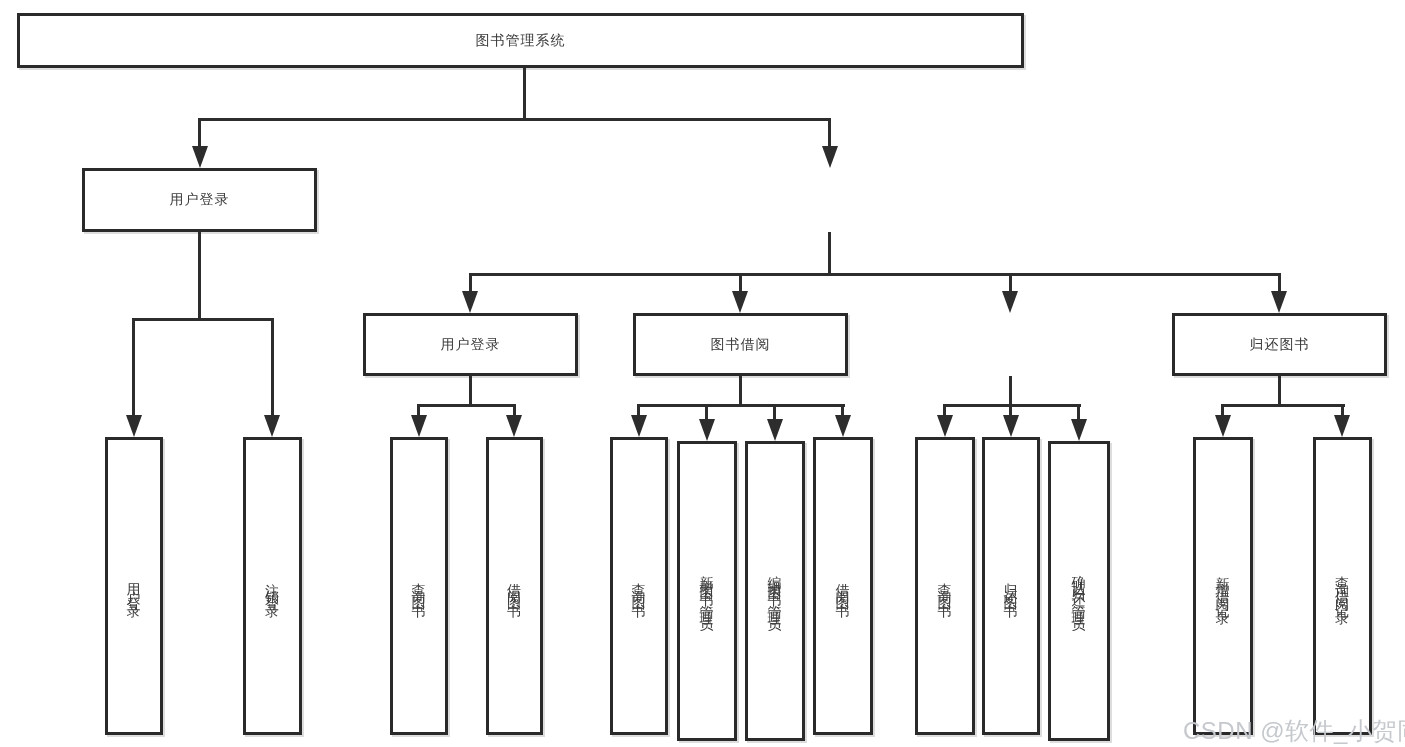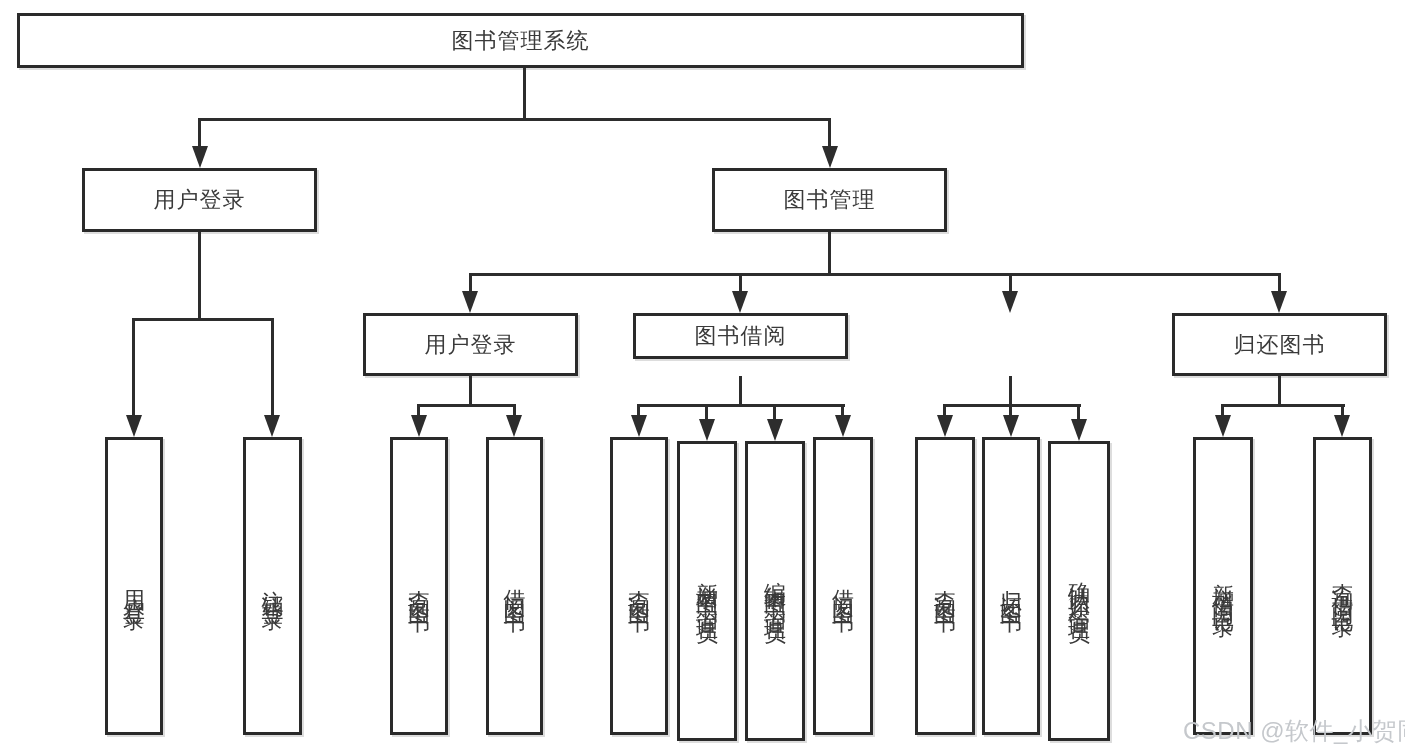--- a/index.html
+++ b/index.html
@@ -3,21 +3,21 @@
 <meta charset="utf-8">
 <style>
   html,body{margin:0;padding:0;background:#ffffff;}
   .canvas{
     position:relative;width:1405px;height:747px;overflow:hidden;background:#ffffff;
     font-family:"Liberation Sans","DejaVu Sans",sans-serif;color:#333333;
   }
   .node{
     position:absolute;box-sizing:border-box;border:3px solid #2a2a2a;background:#ffffff;
     display:flex;align-items:center;justify-content:center;
-    font-size:22px;color:#3a3a3a;letter-spacing:1px;
+    font-size:14px;color:#3a3a3a;letter-spacing:1px;
     box-shadow:2px 2px 0 rgba(120,120,120,0.25);
   }
   .leaf{
     writing-mode:vertical-rl;text-orientation:mixed;letter-spacing:7px;
     line-height:1;white-space:nowrap;
   }
   .leaf.tall{letter-spacing:6px;}
   .vline,.hline{position:absolute;background:#2d2d2d;}
   .arrow{
     position:absolute;width:0;height:0;
@@ -37,42 +37,41 @@
   <div class="node" style="left:17px;top:13px;width:1007px;height:55px;">图书管理系统</div>
 
   <div class="vline" style="left:523px;top:68px;width:3px;height:50px;"></div>
   <div class="hline" style="left:198px;top:118px;width:633px;height:3px;"></div>
   <div class="vline" style="left:198px;top:118px;width:3px;height:30px;"></div>
   <div class="arrow" style="left:192px;top:146px;"></div>
   <div class="vline" style="left:828px;top:118px;width:3px;height:30px;"></div>
   <div class="arrow" style="left:822px;top:146px;"></div>
 
   <div class="node" style="left:82px;top:168px;width:235px;height:64px;">用户登录</div>
-  <div class="node" style="left:712px;top:168px;width:235px;height:64px;">图书管理</div>
 
   <div class="vline" style="left:198px;top:232px;width:3px;height:86px;"></div>
   <div class="hline" style="left:132px;top:318px;width:142px;height:3px;"></div>
   <div class="vline" style="left:132px;top:318px;width:3px;height:99px;"></div>
   <div class="arrow" style="left:126px;top:415px;"></div>
   <div class="vline" style="left:271px;top:318px;width:3px;height:99px;"></div>
   <div class="arrow" style="left:264px;top:415px;"></div>
 
   <div class="vline" style="left:828px;top:232px;width:3px;height:41px;"></div>
   <div class="hline" style="left:469px;top:273px;width:812px;height:3px;"></div>
   <div class="vline" style="left:469px;top:273px;width:3px;height:20px;"></div>
   <div class="arrow" style="left:462px;top:291px;"></div>
   <div class="vline" style="left:739px;top:273px;width:3px;height:20px;"></div>
   <div class="arrow" style="left:732px;top:291px;"></div>
   <div class="vline" style="left:1009px;top:273px;width:3px;height:20px;"></div>
   <div class="arrow" style="left:1002px;top:291px;"></div>
   <div class="vline" style="left:1278px;top:273px;width:3px;height:20px;"></div>
   <div class="arrow" style="left:1271px;top:291px;"></div>
 
   <div class="node" style="left:363px;top:313px;width:215px;height:63px;">用户登录</div>
-  <div class="node" style="left:633px;top:313px;width:215px;height:46px;">图书借阅</div>
+  <div class="node" style="left:633px;top:313px;width:215px;height:63px;">图书借阅</div>
   <div class="node" style="left:1172px;top:313px;width:215px;height:63px;">归还图书</div>
 
   <div class="vline" style="left:469px;top:376px;width:3px;height:28px;"></div>
   <div class="hline" style="left:417px;top:404px;width:99px;height:3px;"></div>
   <div class="vline" style="left:417px;top:404px;width:3px;height:13px;"></div>
   <div class="arrow" style="left:411px;top:415px;"></div>
   <div class="vline" style="left:513px;top:404px;width:3px;height:13px;"></div>
   <div class="arrow" style="left:506px;top:415px;"></div>
 
   <div class="vline" style="left:739px;top:376px;width:3px;height:28px;"></div>

